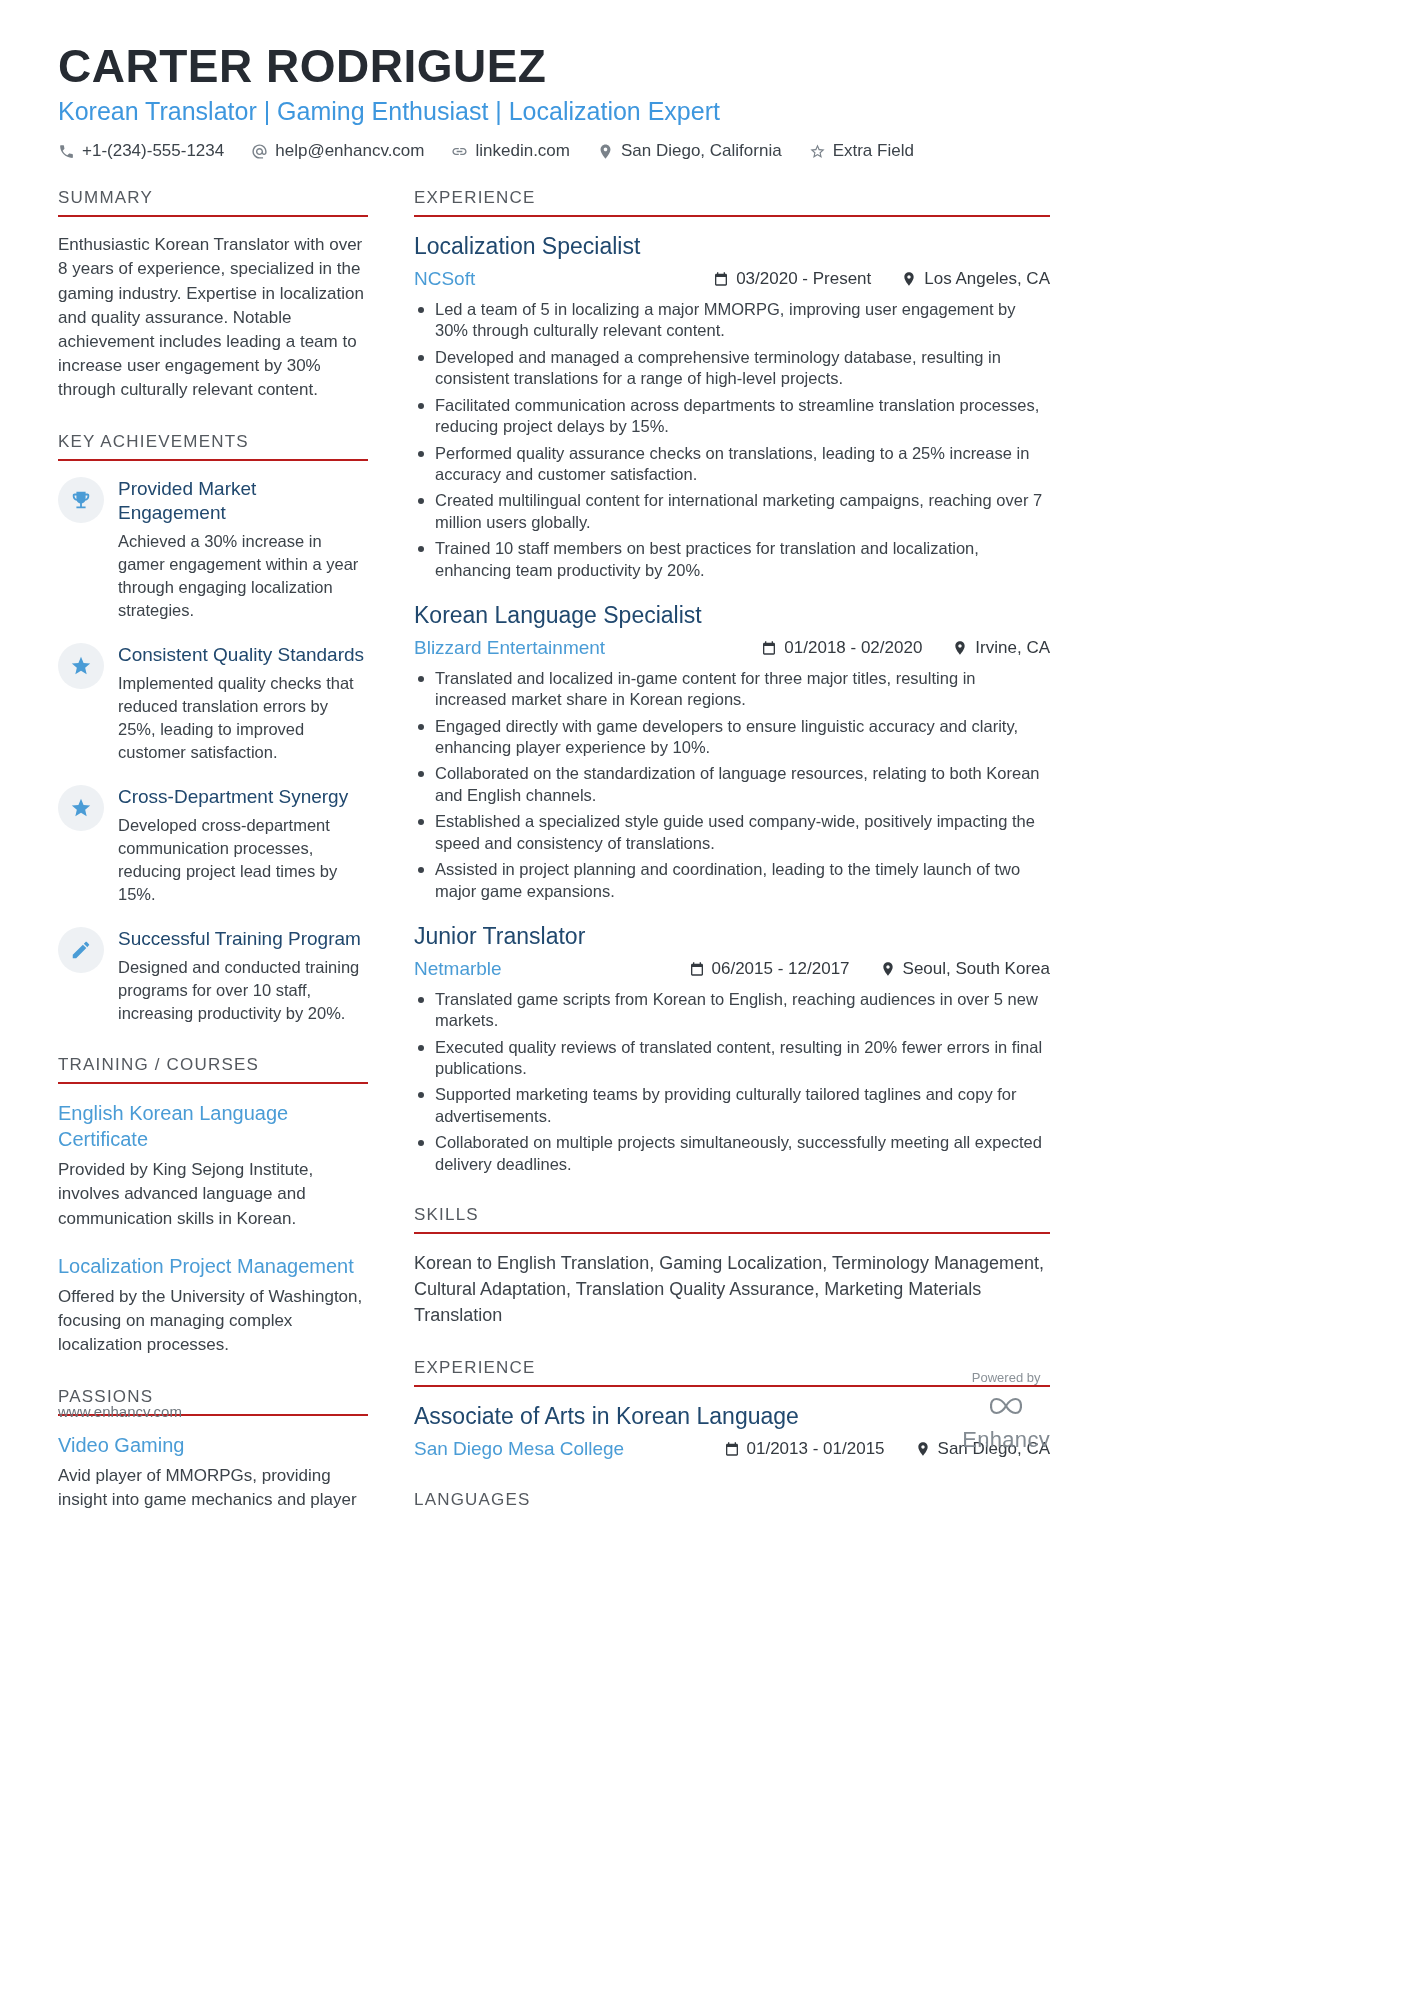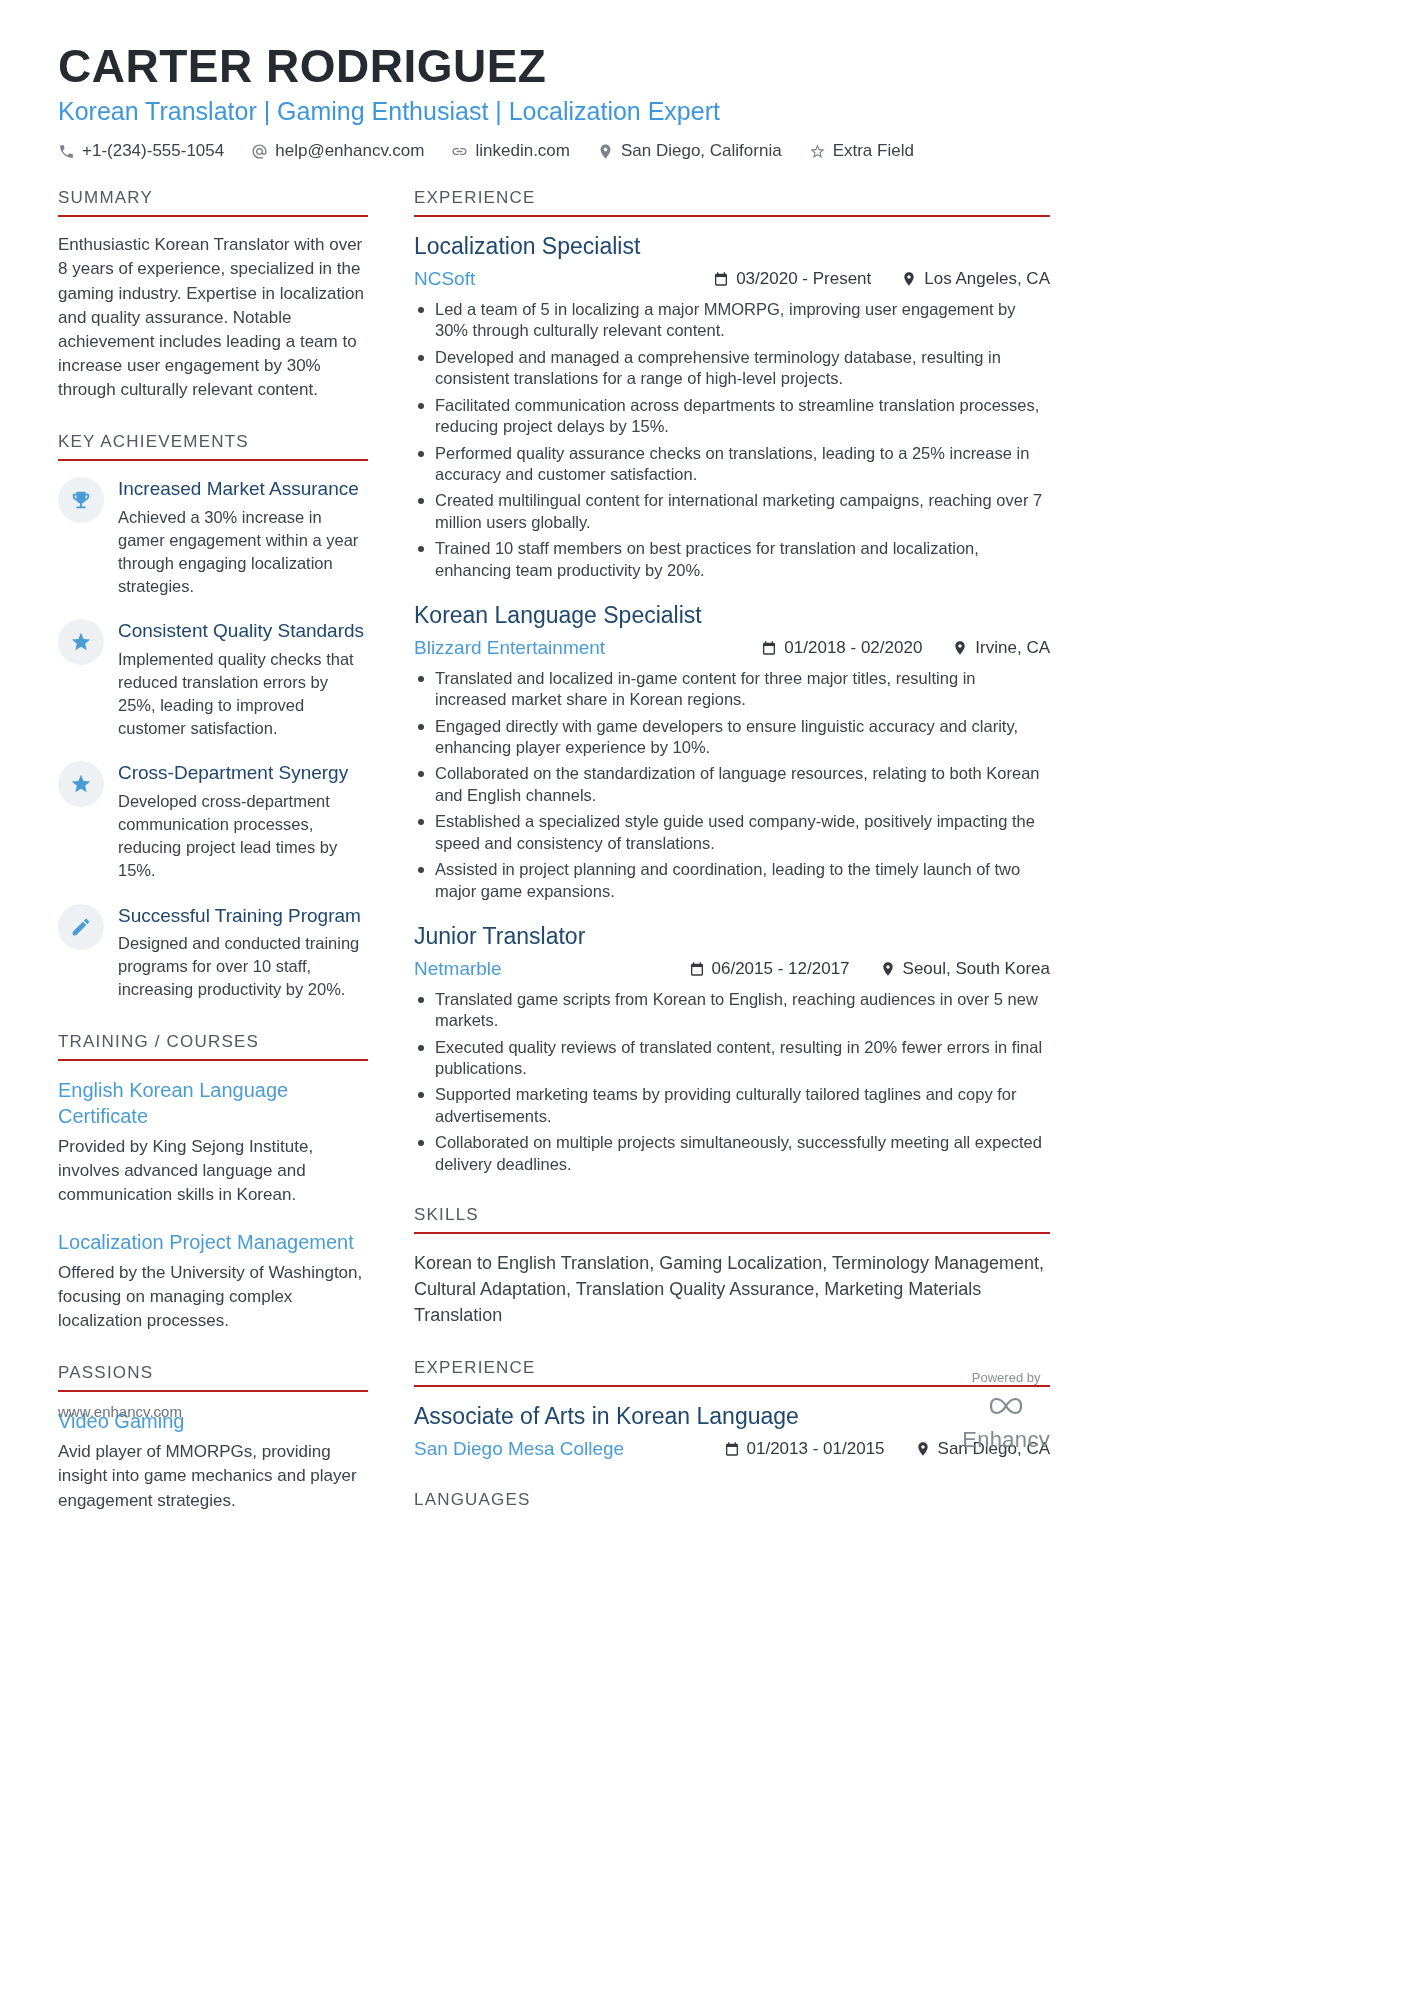--- a/index.html
+++ b/index.html
@@ -91,21 +91,21 @@
   <div class="content">
 
     <header>
       <h1 class="name">CARTER RODRIGUEZ</h1>
       <div class="headline">Korean Translator | Gaming Enthusiast | Localization Expert</div>
       <div class="contact-row">
         <span class="contact-item">
           <svg class="icon" viewBox="0 0 24 24">
               <path d="M6.62 10.79c1.44 2.83 3.76 5.14 6.59 6.59l2.2-2.21c.27-.27.67-.36 1.02-.24 1.12.37 2.33.57 3.57.57.55 0 1 .45 1 1V20c0 .55-.45 1-1 1-9.39 0-17-7.61-17-17 0-.55.45-1 1-1h3.5c.55 0 1 .45 1 1 0 1.25.2 2.45.57 3.57.11.35.03.74-.25 1.02l-2.2 2.2z"></path>
             </svg>
-          <span>+1-(234)-555-1054</span>
+          <span>+1-(234)-555-1234</span>
         </span>
         <span class="contact-item">
           <svg class="icon" viewBox="0 0 24 24">
               <path d="M12 2C6.48 2 2 6.48 2 12s4.48 10 10 10h5v-2h-5c-4.34 0-8-3.66-8-8s3.66-8 8-8 8 3.66 8 8v1.43c0 .79-.71 1.57-1.5 1.57s-1.5-.78-1.5-1.57V12c0-2.76-2.24-5-5-5s-5 2.24-5 5 2.24 5 5 5c1.38 0 2.64-.56 3.54-1.47.65.89 1.77 1.47 2.96 1.47 1.97 0 3.5-1.6 3.5-3.57V12c0-5.52-4.48-10-10-10zm0 13c-1.66 0-3-1.34-3-3s1.34-3 3-3 3 1.34 3 3-1.34 3-3 3z"></path>
             </svg>
           <span>help@enhancv.com</span>
         </span>
         <span class="contact-item">
           <svg class="icon" viewBox="0 0 24 24">
               <path d="M3.9 12c0-1.71 1.39-3.1 3.1-3.1h4V7H7c-2.76 0-5 2.24-5 5s2.24 5 5 5h4v-1.9H7c-1.71 0-3.1-1.39-3.1-3.1zM8 13h8v-2H8v2zm9-6h-4v1.9h4c1.71 0 3.1 1.39 3.1 3.1s-1.39 3.1-3.1 3.1h-4V17h4c2.76 0 5-2.24 5-5s-2.24-5-5-5z"></path>
@@ -139,21 +139,21 @@
         <section>
           <h2 class="sec-h">KEY ACHIEVEMENTS</h2>
 
           <div class="ach">
             <div class="ach-badge">
               <svg viewBox="0 0 24 24">
                   <path d="M19 5h-2V3H7v2H5c-1.1 0-2 .9-2 2v1c0 2.55 1.92 4.63 4.39 4.94.63 1.5 1.98 2.63 3.61 2.96V19H7v2h10v-2h-4v-3.1c1.63-.33 2.98-1.46 3.61-2.96C19.08 12.63 21 10.55 21 8V7c0-1.1-.9-2-2-2zM5 8V7h2v3.82C5.84 10.4 5 9.3 5 8zm14 0c0 1.3-.84 2.4-2 2.82V7h2v1z"></path>
                 </svg>
             </div>
             <div>
-              <h3 class="ach-title">Increased Market Assurance</h3>
+              <h3 class="ach-title">Provided Market Engagement</h3>
               <p class="ach-text">Achieved a 30% increase in gamer engagement within a year through engaging localization strategies.</p>
             </div>
           </div>
 
           <div class="ach">
             <div class="ach-badge">
               <svg viewBox="0 0 24 24">
                   <path d="M12 17.27L18.18 21l-1.64-7.03L22 9.24l-7.19-.61L12 2 9.19 8.63 2 9.24l5.46 4.73L5.82 21z"></path>
                 </svg>
             </div>

